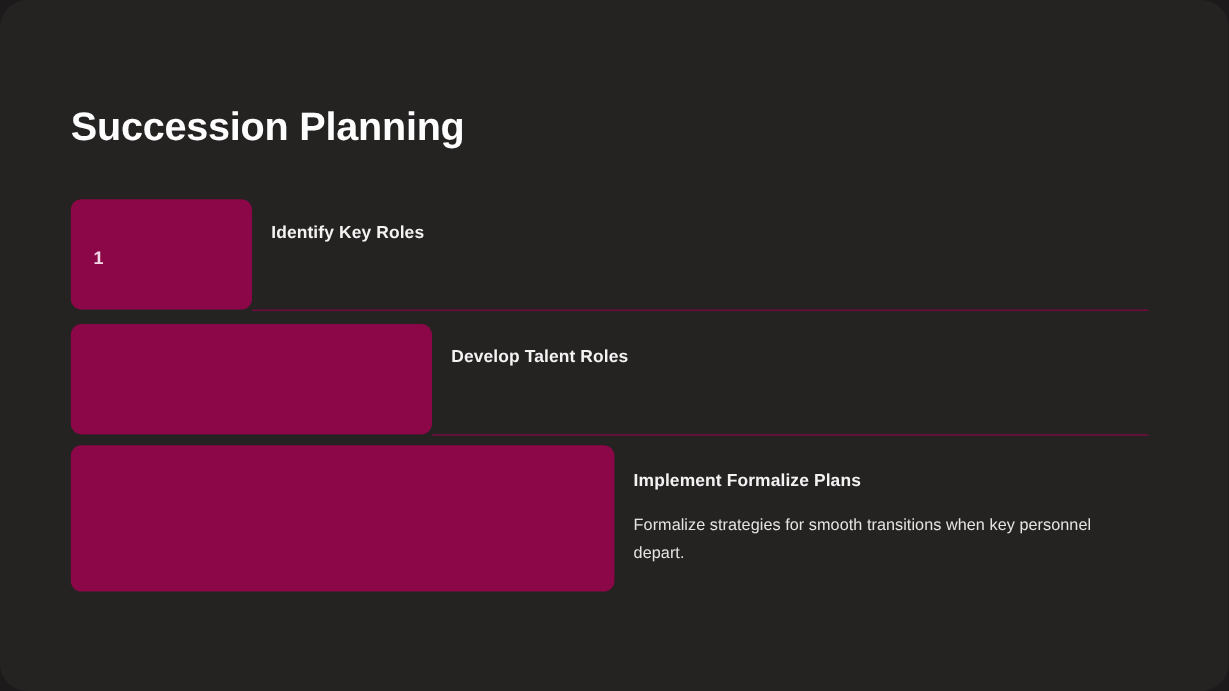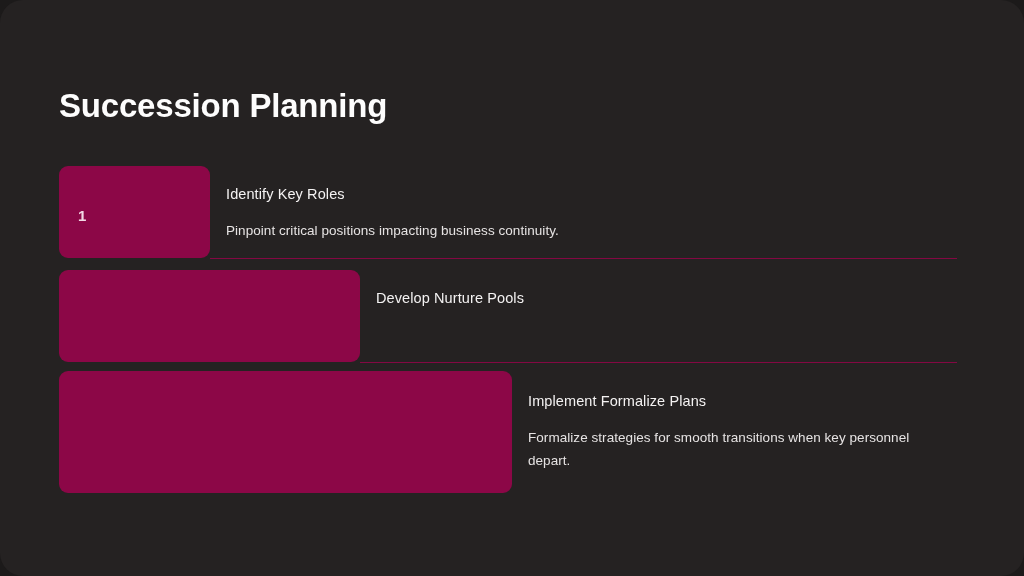--- a/index.html
+++ b/index.html
@@ -62,21 +62,21 @@
     color: #f2d8e4;
     line-height: 1;
   }
 
   .step-text {
     position: absolute;
   }
 
   .step-heading {
     font-size: 14.5px;
-    font-weight: normal;
+    font-weight: bold;
     color: #f4f2f2;
     margin: 0 0 16px 0;
     line-height: 1.25;
     letter-spacing: 0.1px;
   }
 
   .step-desc {
     font-size: 13.5px;
     font-weight: normal;
     color: #e6e3e3;
@@ -116,30 +116,29 @@
   <h1 class="slide-title">Succession Planning</h1>
 
   <div class="steps">
 
     <div class="step-row row1">
       <div class="step-bar">
         <span class="step-num">1</span>
       </div>
       <div class="step-text">
         <p class="step-heading">Identify Key Roles</p>
-        <p class="step-desc">Pinpoint critical positions impacting business continuity.</p>
       </div>
     </div>
 
     <div class="step-row row2">
       <div class="step-bar">
         <span class="step-num">2</span>
       </div>
       <div class="step-text">
-        <p class="step-heading">Develop Nurture Pools</p>
+        <p class="step-heading">Develop Talent Roles</p>
       </div>
     </div>
 
     <div class="step-row row3">
       <div class="step-bar">
         
       </div>
       <div class="step-text">
         <p class="step-heading">Implement Formalize Plans</p>
         <p class="step-desc">Formalize strategies for smooth transitions when key personnel depart.</p>

